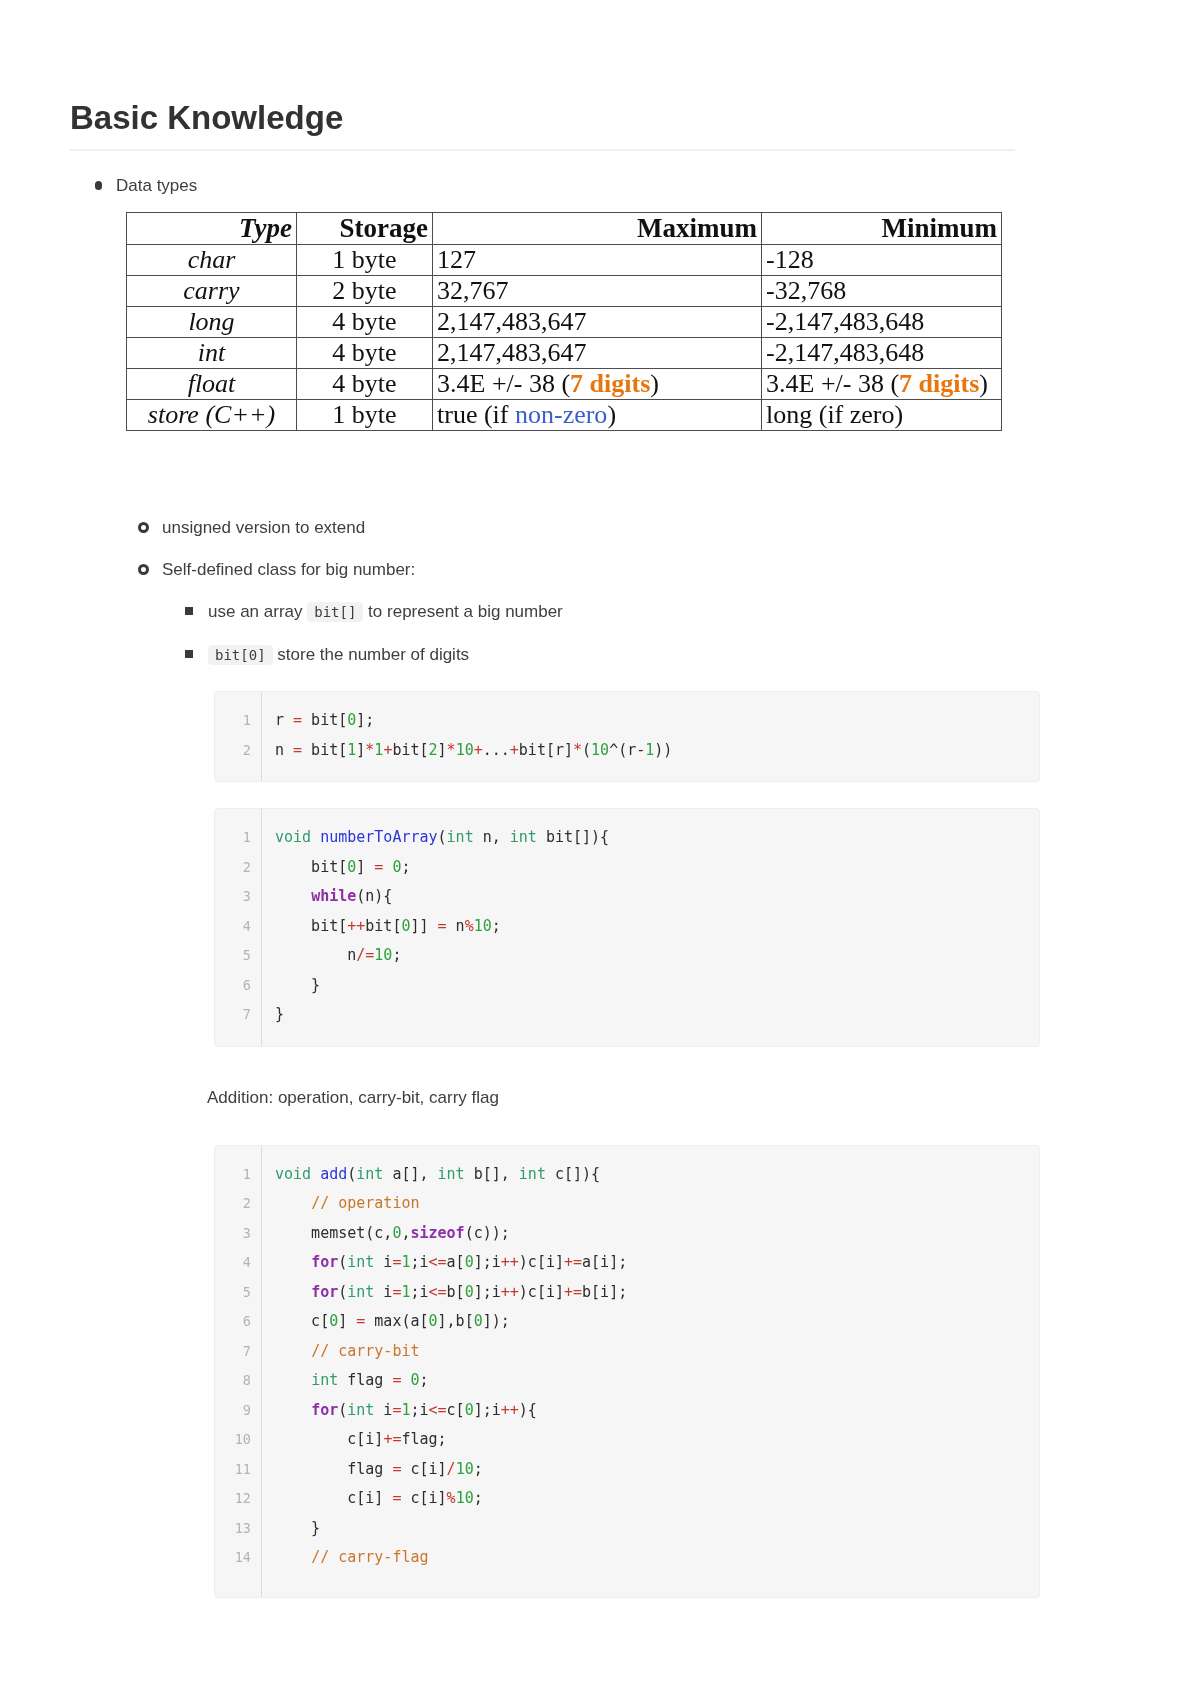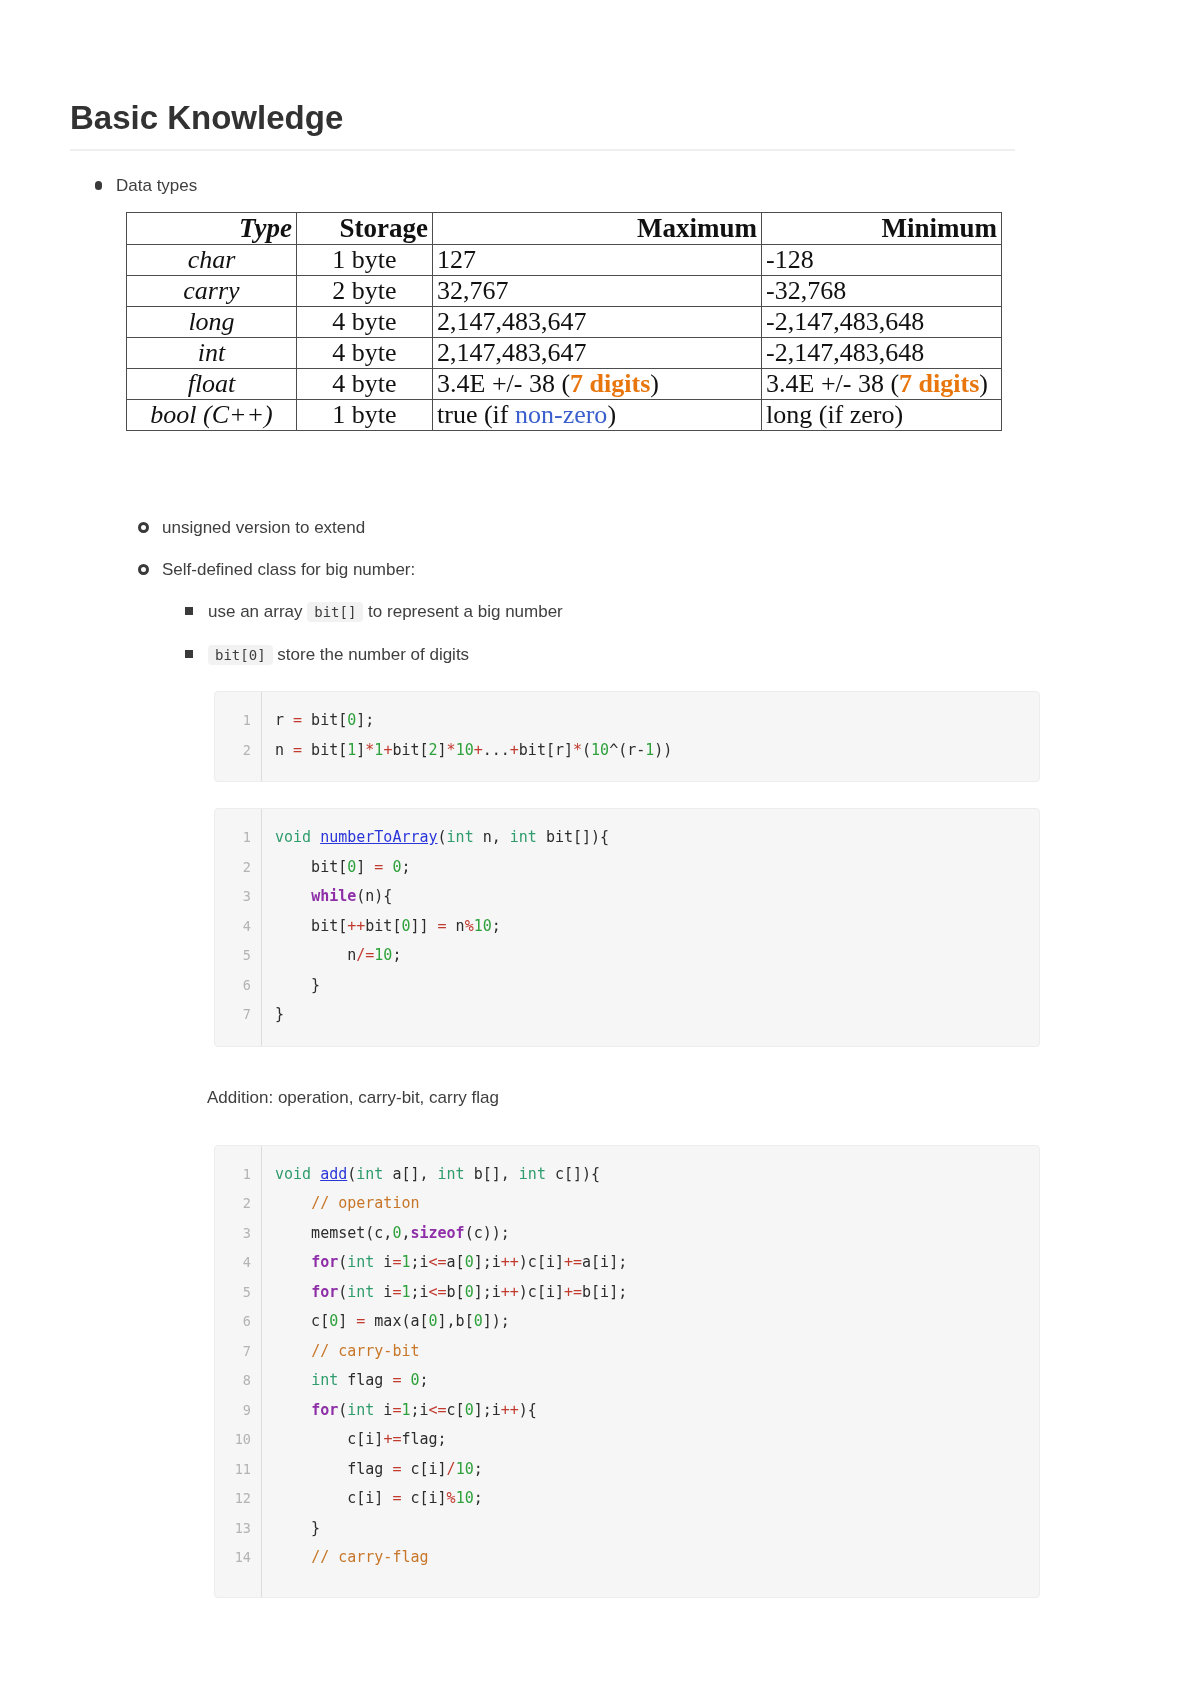--- a/index.html
+++ b/index.html
@@ -52,21 +52,21 @@
   .code .lines{flex:1 1 auto;padding:14px 8px 16px 13px;color:#2d2d2d;overflow:hidden;}
   .code .gutter div,.code .lines div{line-height:29.5px;height:29.5px;white-space:pre;}
   .code.pad-big .gutter,{padding-bottom:24px;}
   .code.pad-big .lines{padding-bottom:24px;}
   .cb1{margin-top:25px;}
   .cb2{margin-top:26px;}
   .cb3{margin-top:37px;}
 
   .tk-k{color:var(--c-key);text-align:right;}
   .tk-kw{color:var(--c-kw);font-weight:700;}
-  .tk-fn{color:var(--c-fn);text-decoration:underline;}
+  .tk-fn{color:var(--c-fn);}
   .tk-num{color:var(--c-num);}
   .tk-op{color:var(--c-op);}
   .tk-com{color:var(--c-com);}
 
   .para{margin:40px 0 0 137px;font-size:17px;line-height:21px;color:#3f3f3f;}
 </style>
 </head>
 <body>
 
 <div class="page">
@@ -113,21 +113,21 @@
             <td class="col-max"><span>2,147,483,647</span></td>
             <td class="col-min"><span>-2,147,483,648</span></td>
           </tr>
           <tr>
             <td class="col-type">float</td>
             <td class="col-storage">4 byte</td>
             <td class="col-max"><span>3.4E +/- 38 (</span><span class="seg-orange">7 digits</span><span>)</span></td>
             <td class="col-min"><span>3.4E +/- 38 (</span><span class="seg-orange">7 digits</span><span>)</span></td>
           </tr>
           <tr>
-            <td class="col-type">bool (C++)</td>
+            <td class="col-type">store (C++)</td>
             <td class="col-storage">1 byte</td>
             <td class="col-max"><span>true (if </span><span class="seg-blue">non-zero</span><span>)</span></td>
             <td class="col-min"><span>long (if zero)</span></td>
           </tr>
         </tbody>
     </table>
 
     <div class="sublist">
       <div class="li li2">
         <span class="m-ring"></span>

